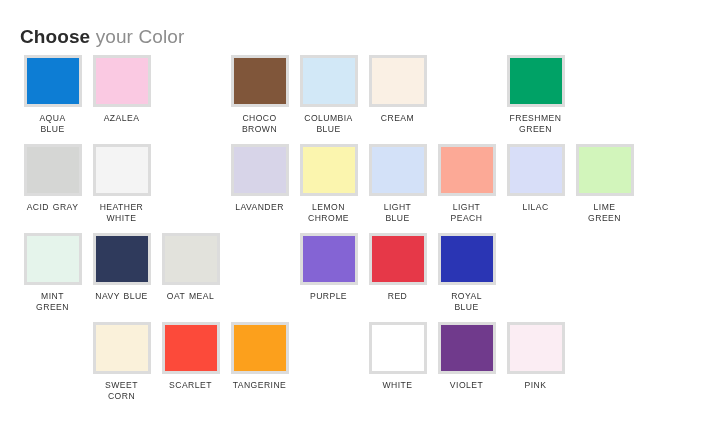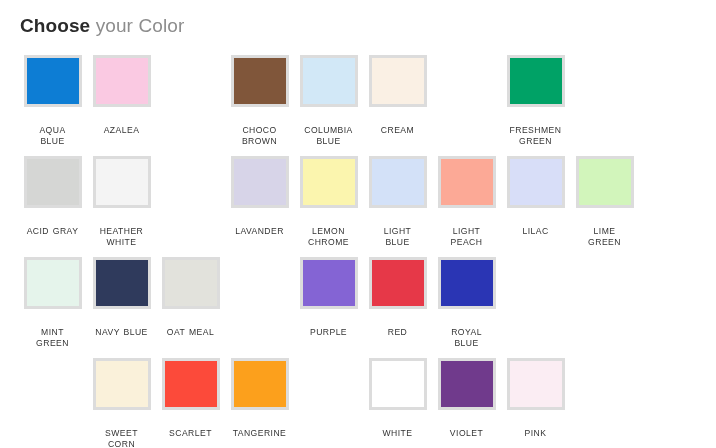--- a/index.html
+++ b/index.html
@@ -15,21 +15,21 @@
     overflow: hidden;
   }
   #page {
     position: relative;
     width: 716px;
     height: 448px;
   }
   .page-title {
     position: absolute;
     left: 20px;
-    top: 14px;
+    top: 25px;
     font-size: 19px;
     line-height: 24px;
     letter-spacing: 0.1px;
     white-space: nowrap;
   }
   .page-title .t-bold {
     font-weight: bold;
     color: #2b2b2b;
   }
   .page-title .t-light {
@@ -61,21 +61,21 @@
     width: 52px;
     height: 46px;
     border: 3px solid #dcdcdc;
     box-sizing: content-box;
   }
   .cell.empty .swatch {
     border-color: transparent;
     background: transparent;
   }
   .label {
-    margin-top: 18px;
+    margin-top: 6px;
     font-size: 8.6px;
     line-height: 11px;
     letter-spacing: 0.45px;
     text-align: center;
     color: #333333;
     width: 66px;
     word-spacing: 1px;
     text-transform: uppercase;
   }
   .cell.empty .label {

